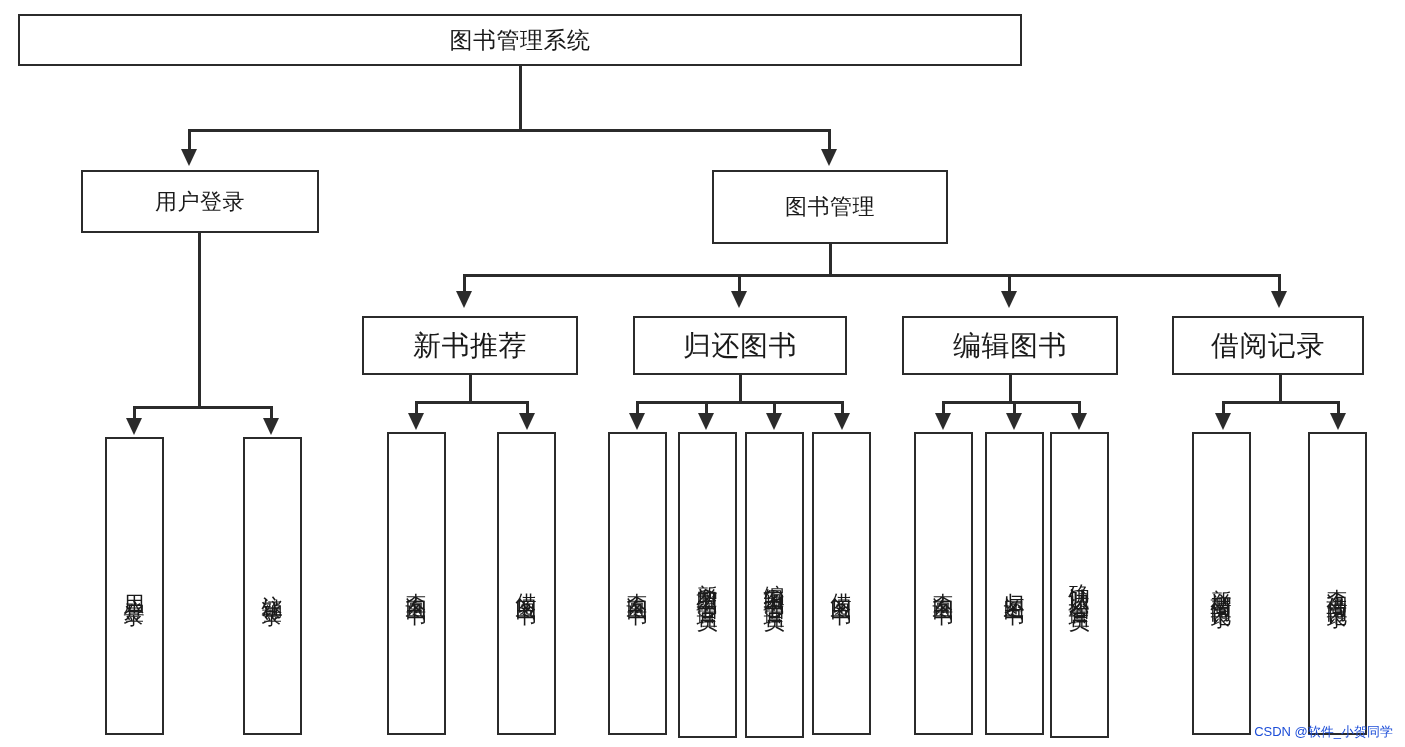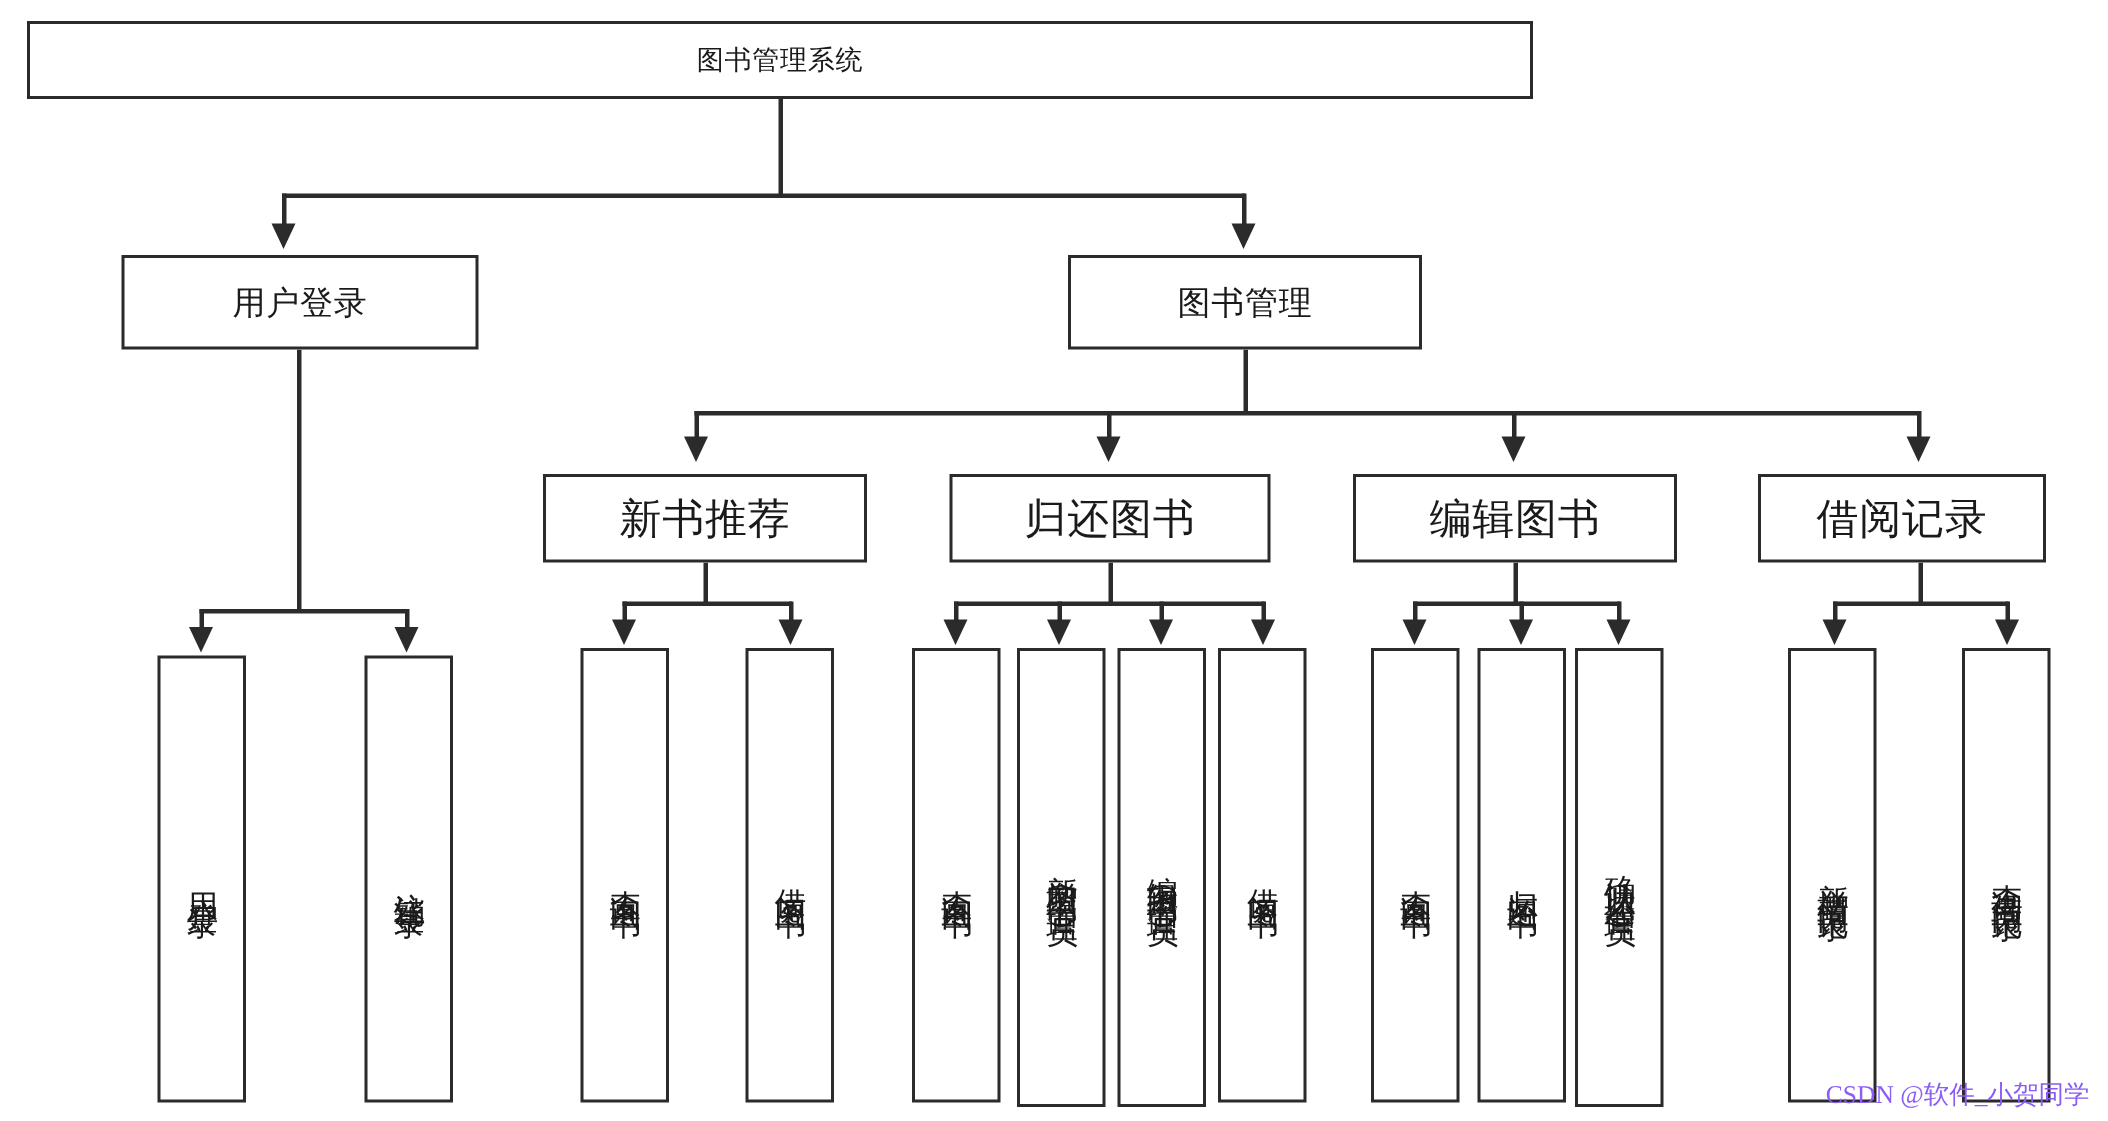--- a/index.html
+++ b/index.html
@@ -32,21 +32,21 @@
     text-align: center;
     color: #1a1a1a;
     z-index: 2;
   }
   .node .label {
     display: block;
     line-height: 1.14;
     letter-spacing: 0.5px;
   }
   .node-root {
-    font-size: 18px;
+    font-size: 23px;
   }
   .node-l2 {
     font-size: 22px;
   }
   .node-l3 {
     font-size: 28px;
   }
   .node-leaf {
     font-size: 21px;
   }
@@ -70,25 +70,25 @@
     height: 0;
     border-left: 8px solid transparent;
     border-right: 8px solid transparent;
     border-top: 17px solid #2b2b2b;
     z-index: 1;
   }
   #watermark {
     position: absolute;
     right: 12px;
     bottom: 6px;
-    font-size: 17px;
-    color: #8b5cf6;
+    font-size: 13px;
+    color: #1d4ed8;
     white-space: nowrap;
     z-index: 3;
-    font-family: Liberation Serif, serif;
+    font-family: Liberation Sans, sans-serif;
   }
 </style>
 </head>
 <body>
 
 <div id="diagram">
 
   <div class="node node-root" style="left:18px; top:14px; width:1004px; height:52px;">
     <span class="label">图书管理系统</span>
   </div>
@@ -98,21 +98,21 @@
   <div class="line line-h" style="left:188px; top:129px; width:642px; height:2.5px;"></div>
 
   <div class="line line-v" style="left:188px; top:129px; width:2.5px; height:22px;"></div>
   <div class="arrow" style="left:181px; top:149px;"></div>
   <div class="line line-v" style="left:828px; top:129px; width:2.5px; height:22px;"></div>
   <div class="arrow" style="left:821px; top:149px;"></div>
 
   <div class="node node-l2" style="left:81px; top:170px; width:238px; height:63px;">
     <span class="label">用户登录</span>
   </div>
-  <div class="node node-l2" style="left:712px; top:170px; width:236px; height:63px;">
+  <div class="node node-l2" style="left:712px; top:170px; width:236px; height:74px;">
     <span class="label">图书管理</span>
   </div>
 
   <div class="line line-v" style="left:198px; top:233px; width:2.5px; height:175px;"></div>
   <div class="line line-h" style="left:133px; top:406px; width:139px; height:2.5px;"></div>
   <div class="line line-v" style="left:133px; top:406px; width:2.5px; height:14px;"></div>
   <div class="arrow" style="left:126px; top:418px;"></div>
   <div class="line line-v" style="left:270px; top:406px; width:2.5px; height:14px;"></div>
   <div class="arrow" style="left:263px; top:418px;"></div>
 

